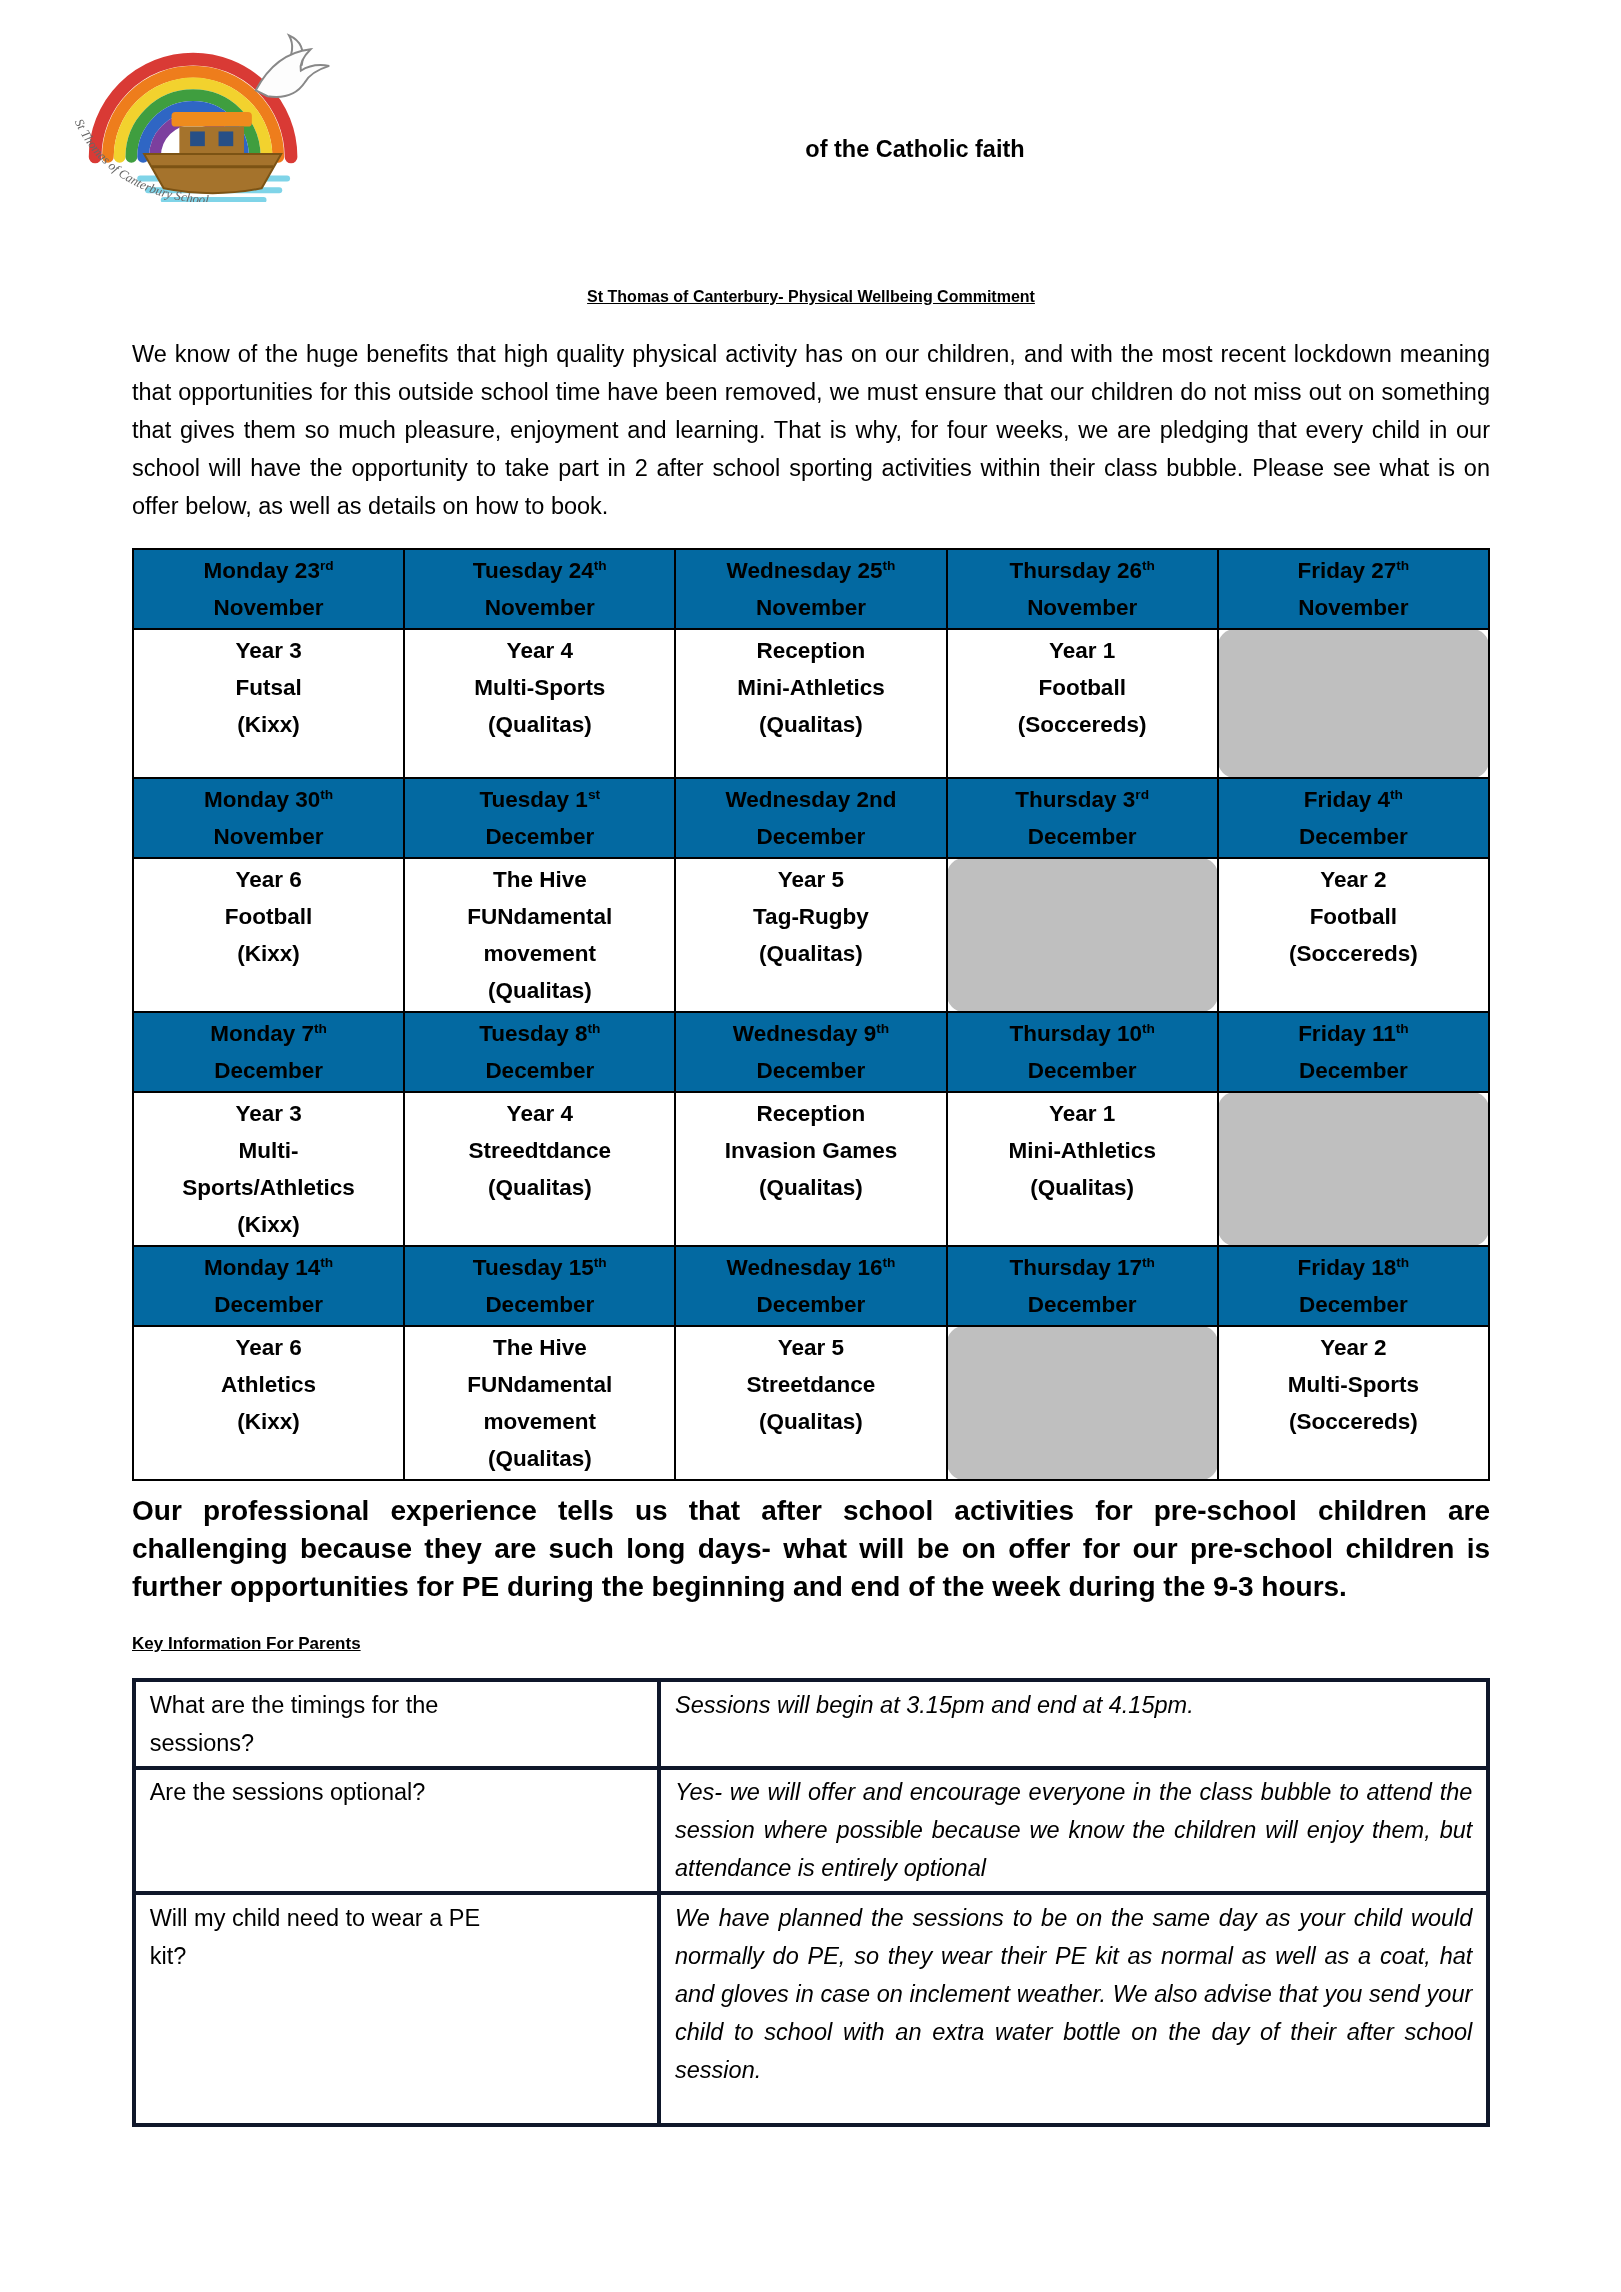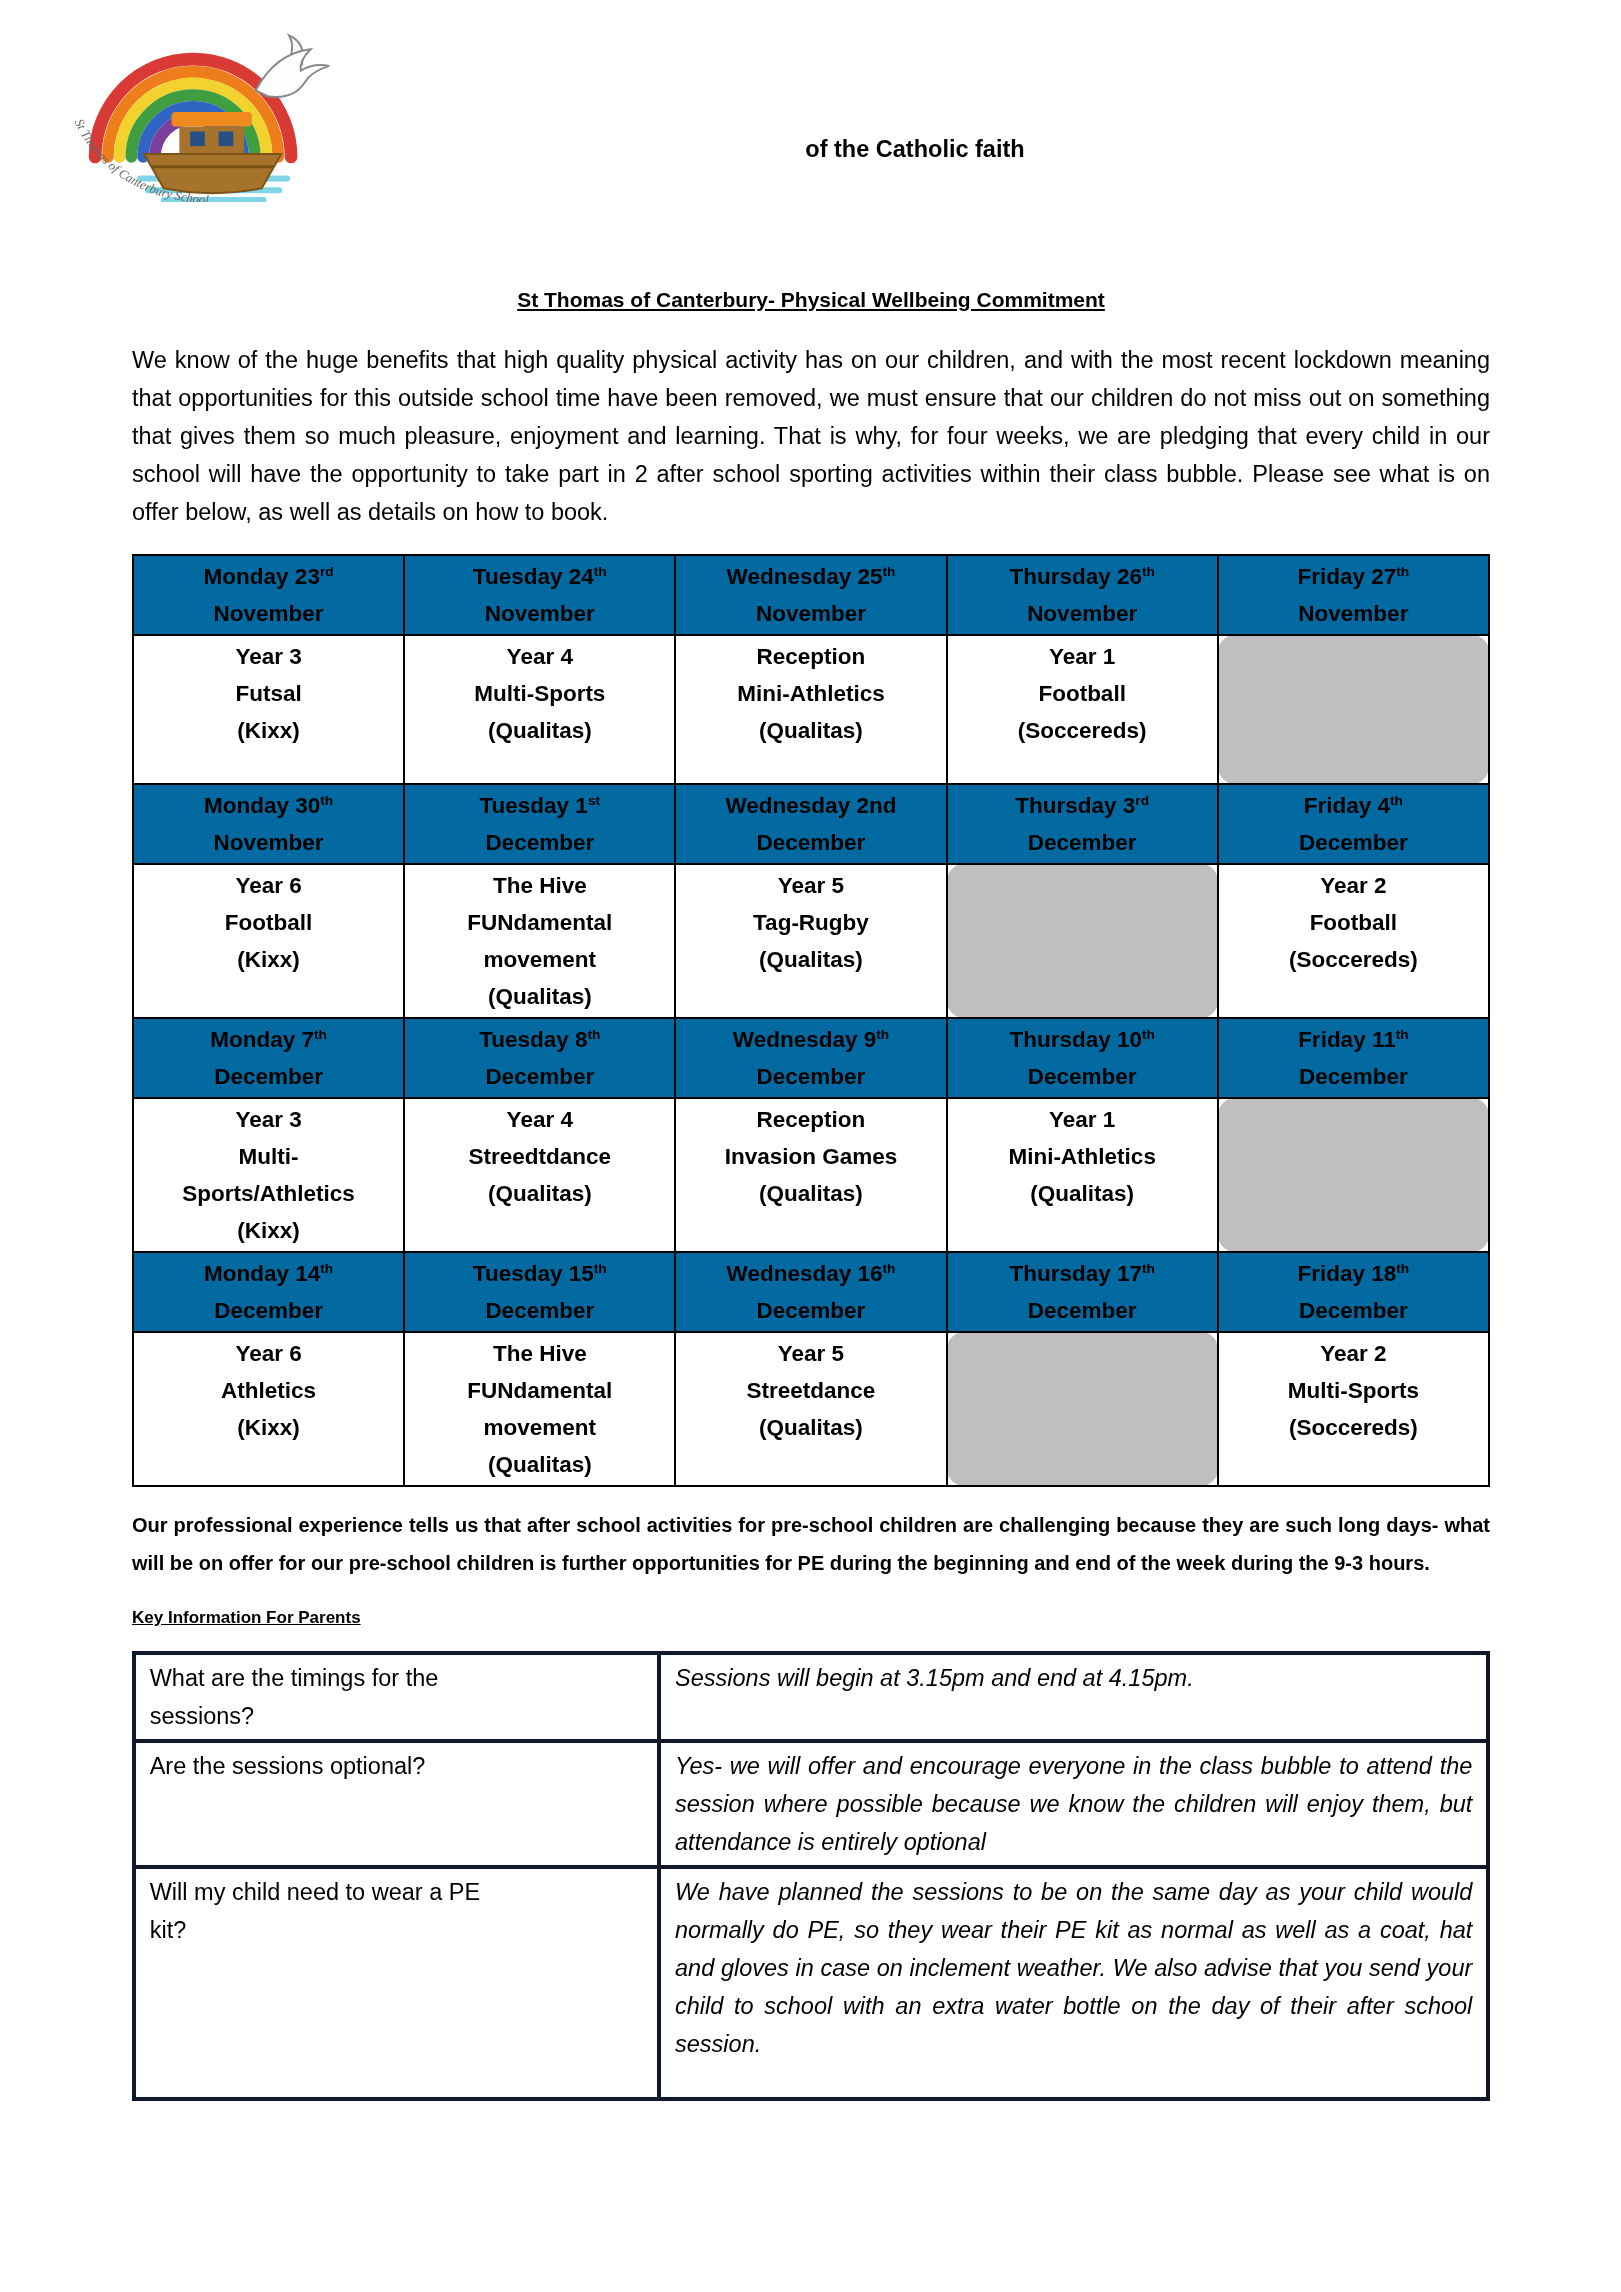--- a/index.html
+++ b/index.html
@@ -9,41 +9,41 @@
   }
   .page{padding:9.8px 131px 0 132px;}
 
   
   .hdr{display:flex;height:196px;}
   .logo-wrap{flex:0 0 286px;margin-left:-78px;}
   .purpose{flex:1;display:flex;align-items:flex-end;justify-content:center;padding-bottom:41px;}
   .purpose-text{font-weight:700;font-size:23.5px;line-height:32px;text-align:center;}
 
   
-  .title{margin-top:82px;text-align:center;font-size:21px;font-weight:700;text-decoration:underline;}
+  .title{margin-top:82px;text-align:center;font-size:16px;font-weight:700;text-decoration:underline;}
 
   
   .intro{margin-top:29px;font-size:23.5px;line-height:38px;text-align:justify;}
 
   
   table.sched{margin-top:21.6px;width:100%;border-collapse:collapse;table-layout:fixed;}
   table.sched td{
     border:2px solid #000;text-align:center;vertical-align:top;
     font-weight:700;font-size:22.5px;line-height:37px;padding:2px 3.9px;
   }
   table.sched tr.hdr-row td{background:#0369a1;height:71px;}
   table.sched tr.data-row td{height:143px;border-radius:17px;}
   table.sched tr.data-row.r2 td{height:131px;}
   table.sched tr.data-row.r3 td{height:147px;}
   table.sched tr.data-row.r4 td{height:147px;}
   table.sched td.shaded{background:#BFBFBF;}
   table.sched sup{font-size:13.7px;vertical-align:super;line-height:0;}
 
   
-  .preschool{margin-top:19px;font-weight:700;font-size:20px;line-height:38px;text-align:justify;}
+  .preschool{margin-top:11px;font-weight:700;font-size:28px;line-height:38px;text-align:justify;}
   .keyinfo{margin-top:25.5px;font-size:17px;font-weight:700;text-decoration:underline;}
 
   
   table.faq{margin-top:23.5px;width:100%;border-collapse:collapse;table-layout:fixed;font-size:23.5px;line-height:38px;}
   table.faq td{border:4px solid #0f172a;vertical-align:top;padding:3.9px 13.7px;}
   table.faq td.q{padding-right:147px;}
   table.faq td.a{text-align:justify;font-style:italic;}
   table.faq tr.fr1 td{height:76px;}
   table.faq tr.fr2 td{height:114px;}
   table.faq tr.fr3 td{height:220px;}

